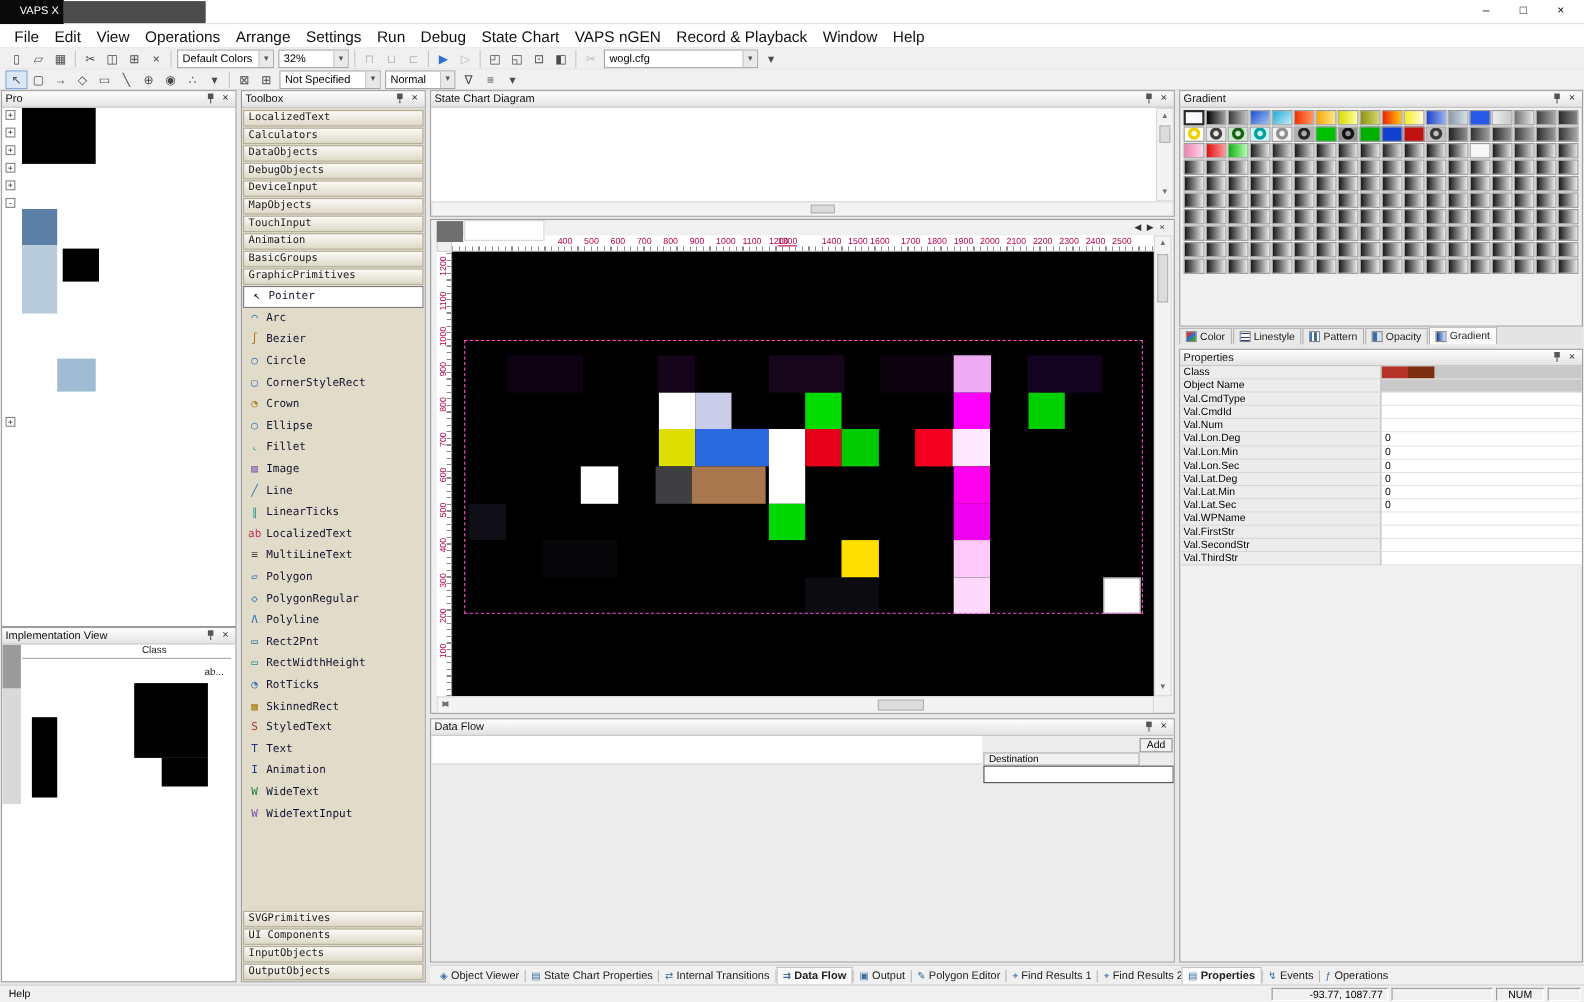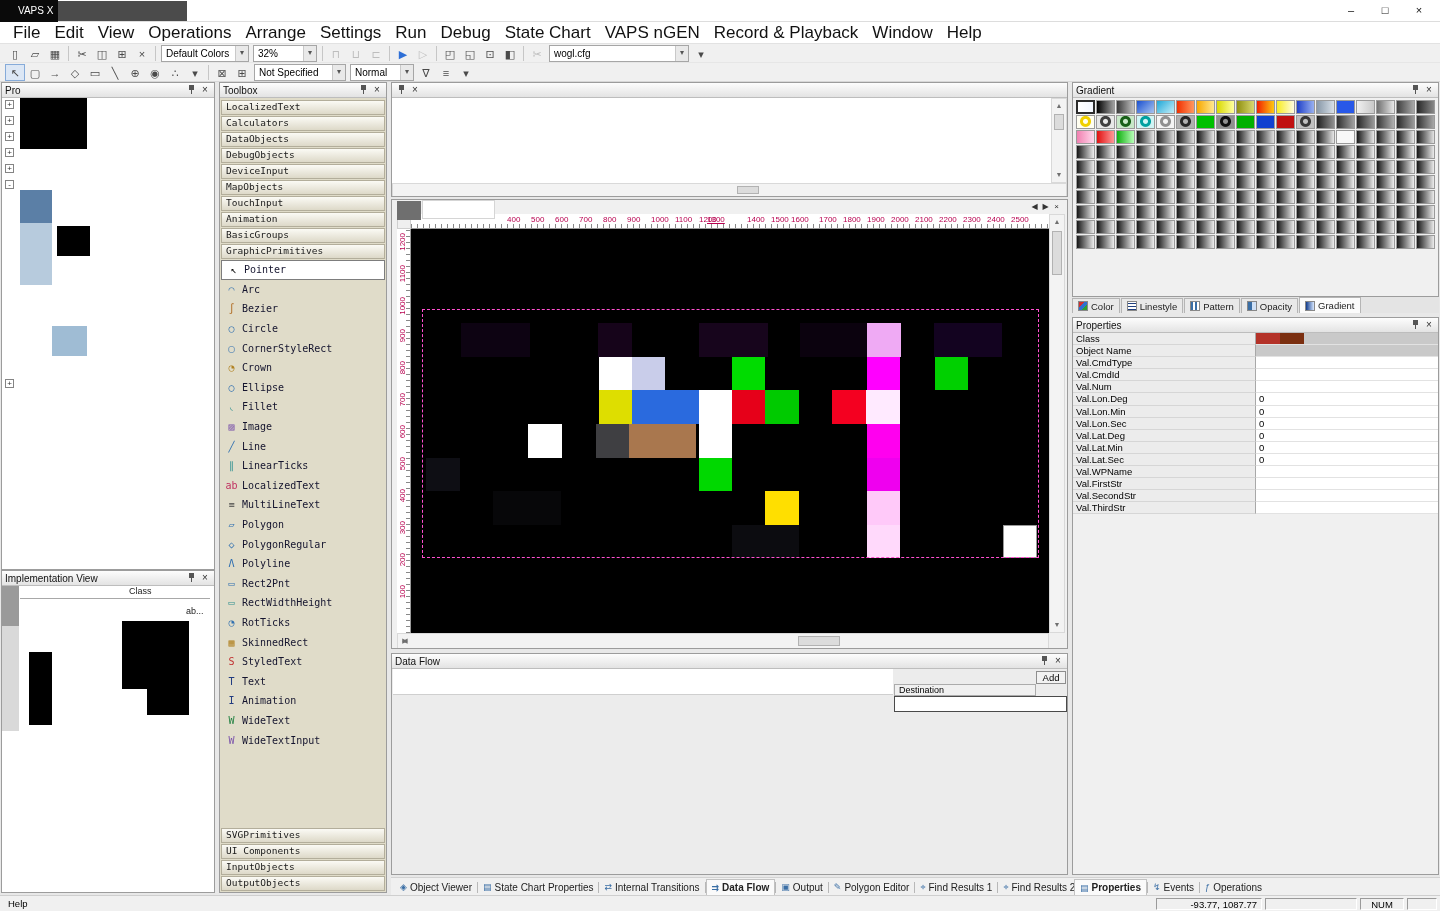--- a/index.html
+++ b/index.html
@@ -6,21 +6,21 @@
 body{font-family:"Liberation Sans","DejaVu Sans",sans-serif;font-size:11px;color:#000;background:#e8e8e8;overflow:hidden;user-select:none}
 #app{position:relative;width:1440px;height:911px;background:#e8e8e8;overflow:hidden}
 
 #titlebar{position:absolute;left:0;top:0;width:1440px;height:22px;background:#fff;border-bottom:1px solid #ddd}
 #tb-left{position:absolute;left:0;top:0;width:58px;height:22px;background:#0a0a0a;color:#fff;font-size:10px;line-height:22px;padding-left:18px;white-space:nowrap}
 #app-icon{position:absolute;left:2px;top:4px;width:13px;height:13px;background:linear-gradient(135deg,#1450c8 0 40%,#0a0a0a 40% 70%,#2fa04a 70%)}
 #tb-redact{position:absolute;left:58px;top:1px;width:129px;height:20px;background:#4b4b4b}
 .winbtn{position:absolute;top:0;width:34px;height:22px;text-align:center;line-height:21px;font-size:11px;color:#111}
 
 #menubar{position:absolute;left:0;top:22px;width:1440px;height:22px;background:#fff;border-bottom:1px solid #e2e2e2;display:flex;align-items:center;padding-left:6px}
-.menu-item{padding:3px 7px;font-size:17px;color:#111}
+.menu-item{padding:3px 7px;font-size:14px;color:#111}
 
 .toolbar{position:absolute;left:0;width:1440px;background:#f0f0f0;display:flex;align-items:center;padding-left:5px}
 #tb1{top:44px;height:19px;border-bottom:1px solid #e6e6e6}
 #tb2{top:63px;height:19px;border-bottom:1px solid #d8d8d8}
 .tb-btn{width:20px;height:17px;text-align:center;line-height:16px;font-size:11px;color:#4a4a4a;border:1px solid transparent}
 .tb-btn.active{background:#dce7f5;border-color:#86abd9}
 .tb-btn.dim{color:#bdbdbd}
 .tb-sep{width:1px;height:15px;background:#c6c6c6;margin:0 3px}
 .combo{display:inline-flex;height:17px;border:1px solid #a6a6a6;background:#fff;font-size:10px;align-items:center;margin:0 2px;overflow:hidden}
 .combo .cval{flex:1;padding-left:4px;white-space:nowrap;overflow:hidden}
@@ -361,20 +361,21 @@
         <div class="tbx-gap"></div>
         <div class="tbx-cat">SVGPrimitives</div>
         <div class="tbx-cat">UI Components</div>
         <div class="tbx-cat">InputObjects</div>
         <div class="tbx-cat">OutputObjects</div>
       </div>
   </div>
 
   <div class="panel" style="left:391px;top:82px;width:677px;height:115px">
     <div class="ptitle">
+      <span class="ttl">State Chart Diagram</span>
       <span class="pin"></span>
       <span class="pbtn">×</span>
     </div>
     <div style="position:absolute;left:0;top:15px;width:659px;height:85px;background:#fff"></div>
     <div class="sb" style="left:659px;top:15px;width:16px;height:85px">
       <span class="ar" style="top:0">▲</span>
       <span class="ar" style="bottom:0">▼</span>
       <span class="thumb" style="left:2px;right:2px;top:15px;height:16px"></span>
     </div>
     <div class="sb sbh" style="left:0;top:100px;width:675px;height:14px">

